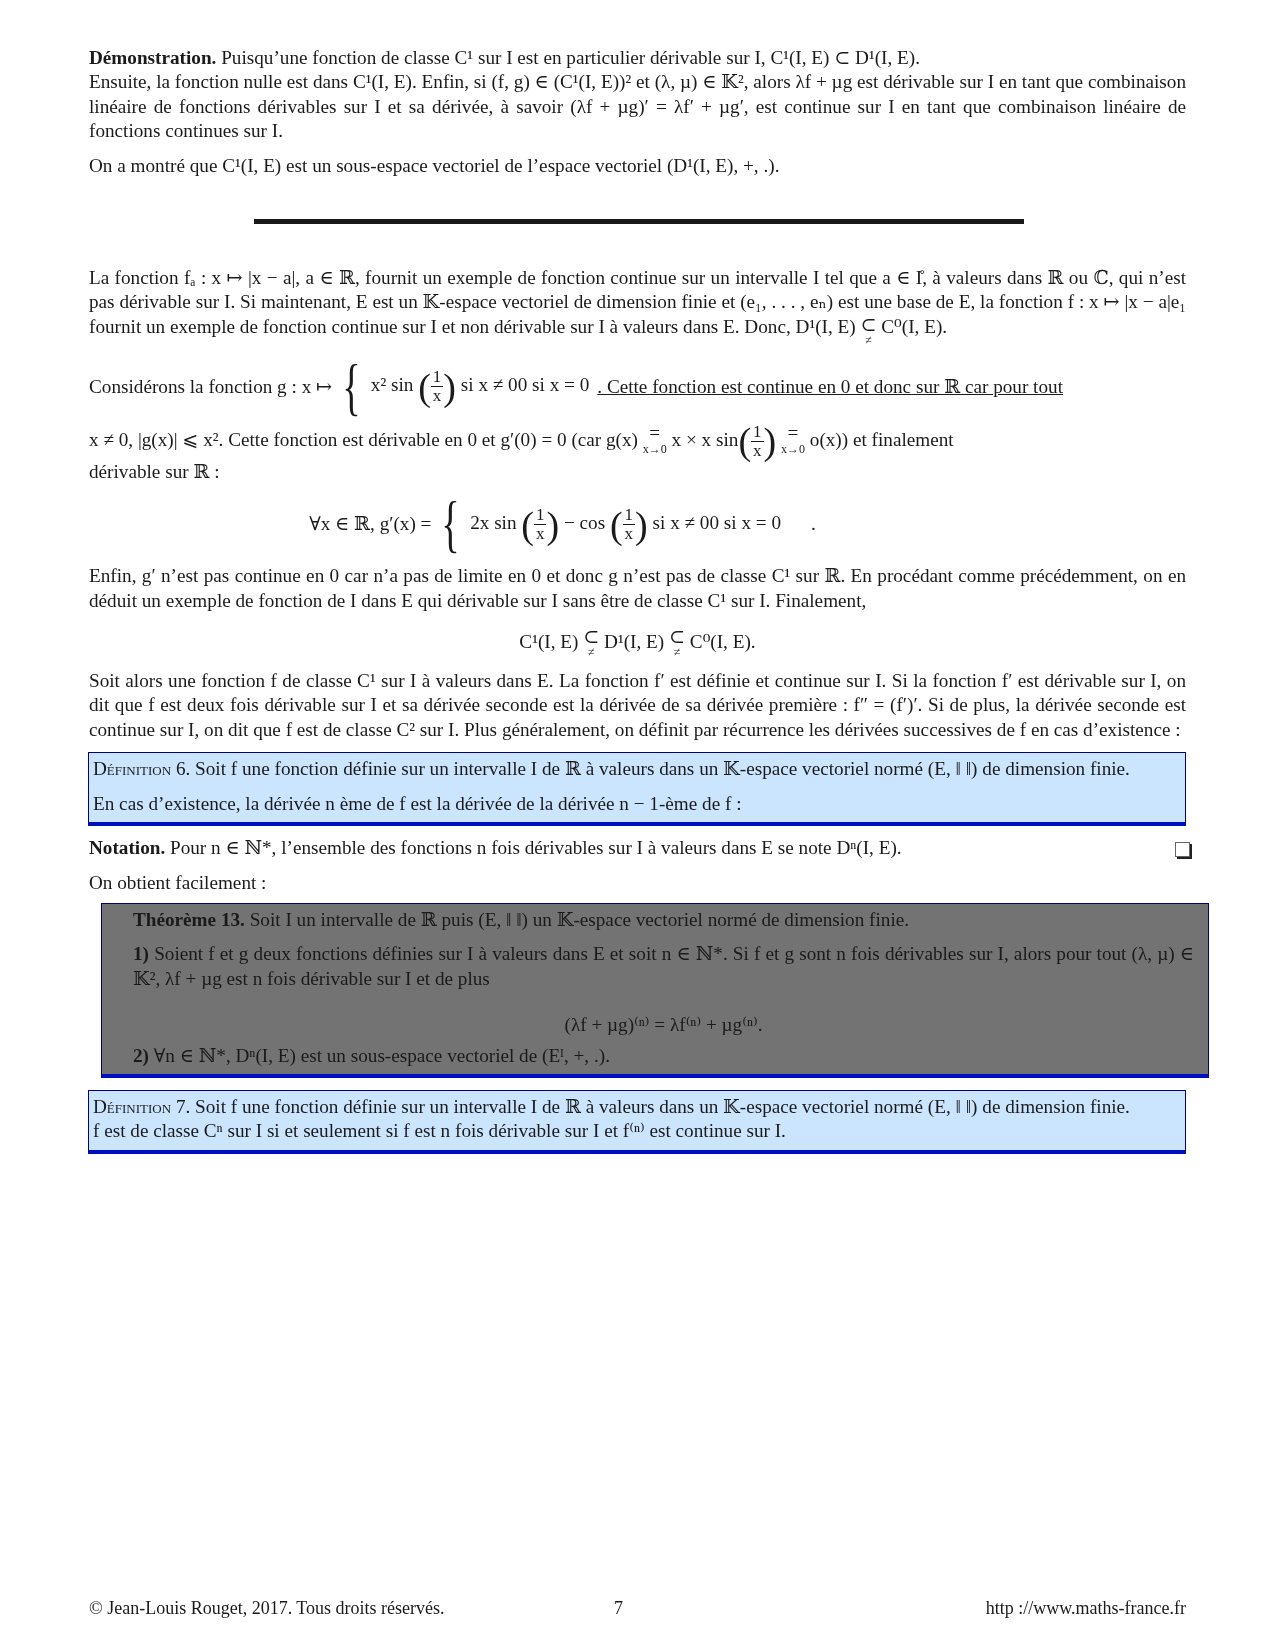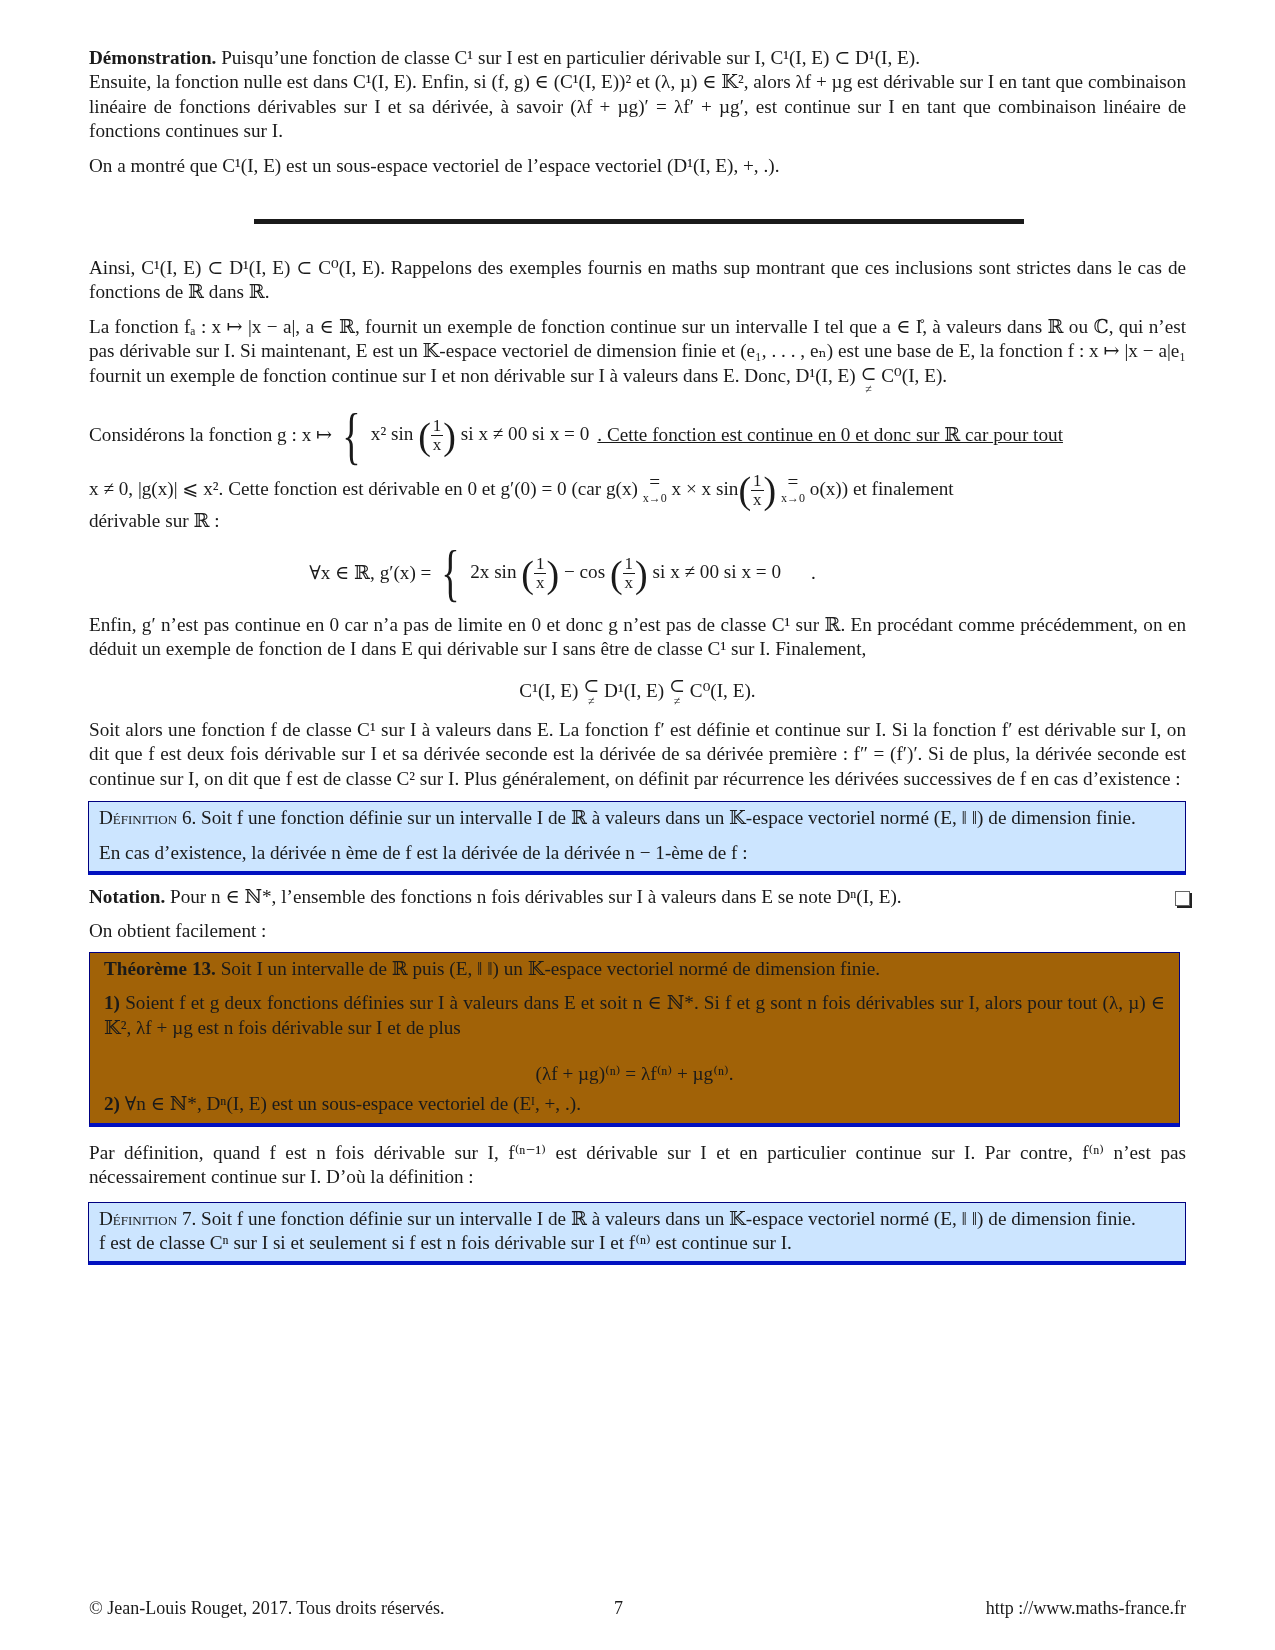--- a/index.html
+++ b/index.html
@@ -20,44 +20,43 @@
   .cases { display: inline-flex; line-height: 34px; }
   .frac { display: inline-flex; flex-direction: column; align-items: center; vertical-align: middle; font-size: 17px; line-height: 18px; }
   .frac .num { border-bottom: 1.2px solid #1a1a1a; padding: 0 2px; }
   .paren { font-size: 38px; vertical-align: middle; font-weight: lighter; }
   .under { display: inline-flex; flex-direction: column; align-items: center; vertical-align: top; line-height: 20px; }
   .under .lim { font-size: 12px; line-height: 12px; }
   .subneq { display: inline-flex; flex-direction: column; align-items: center; vertical-align: top; line-height: 20px; }
   .subneq .ne { font-size: 12px; line-height: 10px; }
   .defbox {
     background: #cce5ff; border: 1.5px solid #000080; border-bottom: 4px solid #0010c0;
-    padding: 4px 8px 6px 10px; margin-left: -1px;
+    padding: 4px 8px 6px 4px; margin-left: -1px;
   }
   .thmbox {
-    background: #a16207; border: 1.5px solid #000080; border-bottom: 4px solid #0010c0;
-    padding: 4px 14px 6px 14px; margin-left: 0; width: 1061px;
+    background: #737373; border: 1.5px solid #000080; border-bottom: 4px solid #0010c0;
+    padding: 4px 14px 6px 31px; margin-left: 12px; width: 1061px;
   }
   .qed { position: absolute; right: 0; width: 13px; height: 13px; border: 1px solid #666; box-shadow: 2px 2px 0 #222; }
   .footer { position: absolute; top: 1596px; left: 89px; width: 1097px; height: 26px; font-size: 18px; }
   .footer .l { position: absolute; left: 0; }
   .footer .c { position: absolute; left: 525px; }
   .footer .r { position: absolute; right: 0; margin-left: 47px; }
 </style>
 </head>
 <body>
 
 <div class="page">
 
   <p><span class="b">Démonstration.</span> <span>Puisqu’une fonction de classe C¹ sur I est en particulier dérivable sur I, C¹(I, E) ⊂ D¹(I, E).</span></p>
   <p>Ensuite, la fonction nulle est dans C¹(I, E). Enfin, si (f, g) ∈ (C¹(I, E))² et (λ, µ) ∈ 𝕂², alors λf + µg est dérivable sur I en tant que combinaison linéaire de fonctions dérivables sur I et sa dérivée, à savoir (λf + µg)′ = λf′ + µg′, est continue sur I en tant que combinaison linéaire de fonctions continues sur I.</p>
   <p class="gap-s">On a montré que C¹(I, E) est un sous-espace vectoriel de l’espace vectoriel (D¹(I, E), +, .).</p>
 
   <div style="height:78px"></div>
 
-  <p>Ainsi, C¹(I, E) ⊂ D¹(I, E) ⊂ C⁰(I, E). Rappelons des exemples fournis en maths sup montrant que ces inclusions sont strictes dans le cas de fonctions de ℝ dans ℝ.</p>
 
   <p class="gap-s"><span>La fonction fₐ : x ↦ |x − a|, a ∈ ℝ, fournit un exemple de fonction continue sur un intervalle I tel que a ∈ I̊, à valeurs dans ℝ ou ℂ, qui n’est pas dérivable sur I. Si maintenant, E est un 𝕂-espace vectoriel de dimension finie et (e₁, . . . , eₙ) est une base de E, la fonction f : x ↦ |x − a|e₁ fournit un exemple de fonction continue sur I et non dérivable sur I à valeurs dans E. Donc,</span> <span>D¹(I, E)</span> <span class="subneq">
         <span>⊂</span>
         <span class="ne">≠</span>
       </span> <span>C⁰(I, E).</span></p>
 
   <div style="display:flex; align-items:center; margin-top:10px;">
     <span>Considérons la fonction g : x ↦</span>
     <span class="brace">{</span>
     <span class="cases">
@@ -126,21 +125,20 @@
   <p class="gap-s" style="position:relative;"><span class="b">Notation.</span> <span>Pour n ∈ ℕ*, l’ensemble des fonctions n fois dérivables sur I à valeurs dans E se note Dⁿ(I, E).</span><span class="qed" style="top:6px; right:-4px;"></span></p>
   <p class="gap-s">On obtient facilement :</p>
 
   <div class="thmbox" style="margin-top:8px;">
     <p><span class="b">Théorème 13.</span> <span>Soit I un intervalle de ℝ puis (E, ‖ ‖) un 𝕂-espace vectoriel normé de dimension finie.</span></p>
     <p class="gap-s"><span class="b">1)</span> <span>Soient f et g deux fonctions définies sur I à valeurs dans E et soit n ∈ ℕ*. Si f et g sont n fois dérivables sur I, alors pour tout (λ, µ) ∈ 𝕂², λf + µg est n fois dérivable sur I et de plus</span></p>
     <div class="display" style="margin:22px 0 6px 0;">(λf + µg)⁽ⁿ⁾ = λf⁽ⁿ⁾ + µg⁽ⁿ⁾.</div>
     <p><span class="b">2)</span> <span>∀n ∈ ℕ*, Dⁿ(I, E) est un sous-espace vectoriel de (Eᴵ, +, .).</span></p>
   </div>
 
-  <p class="gap-m">Par définition, quand f est n fois dérivable sur I, f⁽ⁿ⁻¹⁾ est dérivable sur I et en particulier continue sur I. Par contre, f⁽ⁿ⁾ n’est pas nécessairement continue sur I. D’où la définition :</p>
 
   <div class="defbox" style="margin-top:12px;">
     <p><span class="sc">Définition 7.</span> <span>Soit f une fonction définie sur un intervalle I de ℝ à valeurs dans un 𝕂-espace vectoriel normé (E, ‖ ‖) de dimension finie.</span></p>
     <p>f est de classe Cⁿ sur I si et seulement si f est n fois dérivable sur I et f⁽ⁿ⁾ est continue sur I.</p>
   </div>
 </div>
 
 <div class="rule"></div>
 
 <div class="footer">

